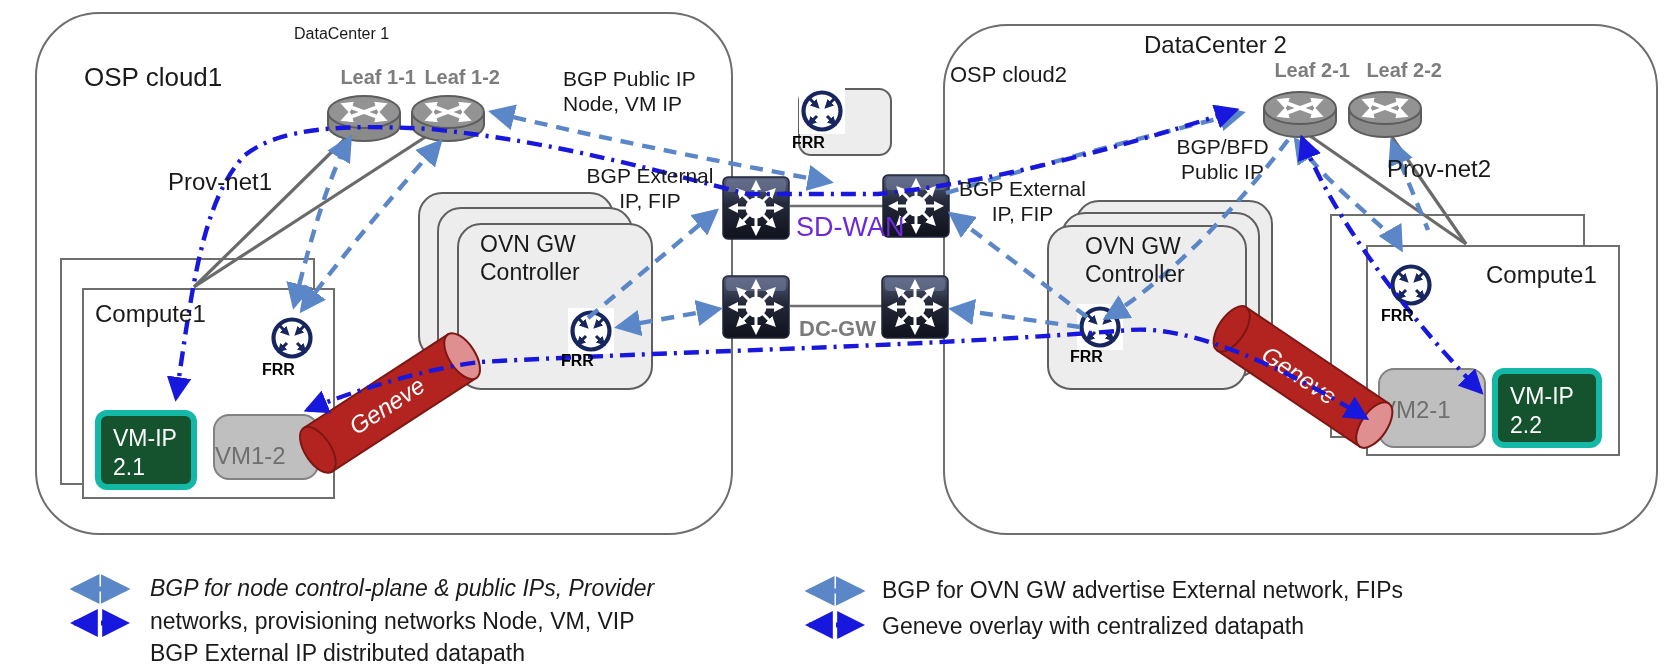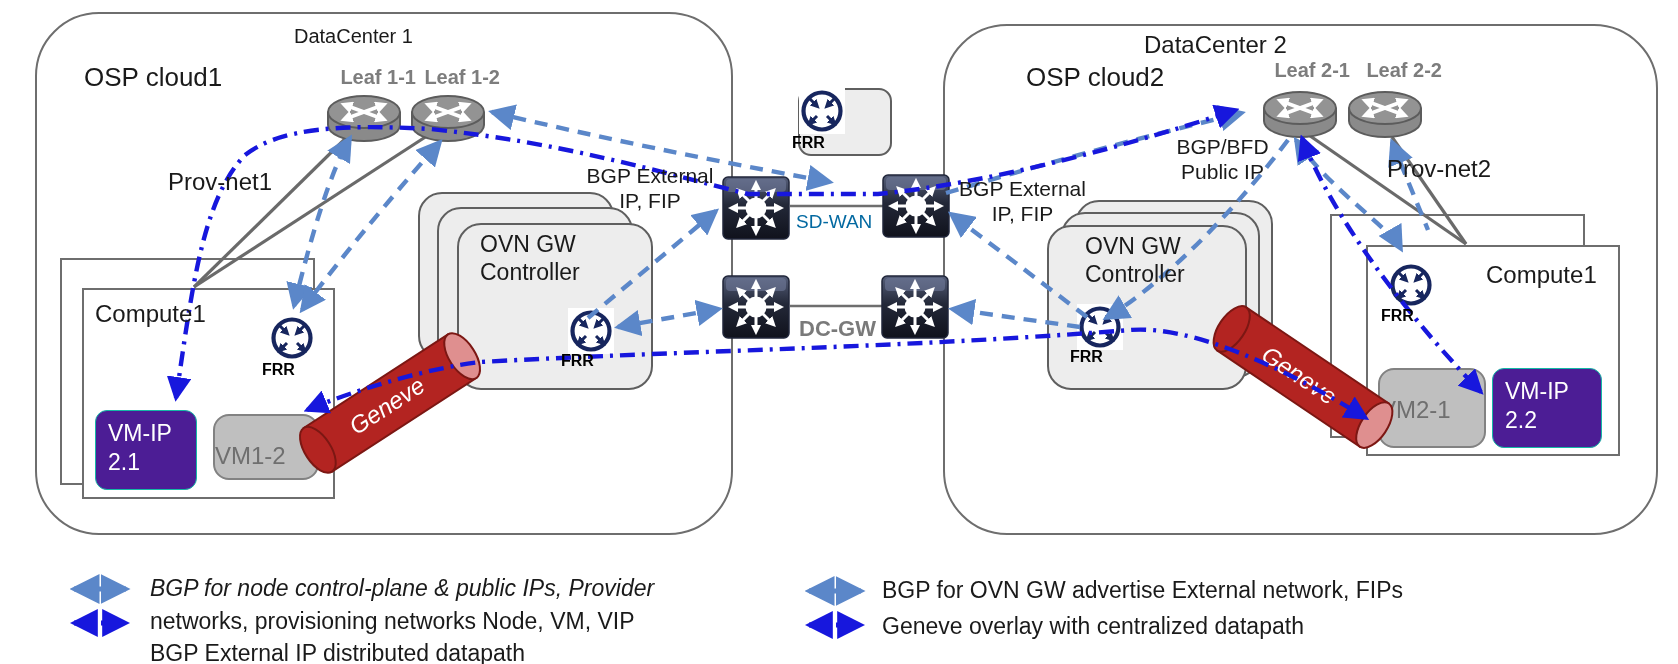--- a/index.html
+++ b/index.html
@@ -3,21 +3,21 @@
 <meta charset="utf-8">
 <style>
   html,body{margin:0;padding:0;background:#fff;}
   #stage{position:relative;width:1678px;height:664px;background:#fff;overflow:hidden;
          font-family:"Liberation Sans",sans-serif;color:#1a1a1a;}
   .box{position:absolute;border:2.5px solid #6e6e6e;background:#fff;box-sizing:border-box;}
   .round{border-radius:64px;}
   .ovn{position:absolute;background:#ededed;border:2px solid #5f5f5f;border-radius:24px;box-sizing:border-box;}
   .frrbox{position:absolute;background:#ededed;border:2px solid #5f5f5f;border-radius:13px;box-sizing:border-box;}
   .vm{position:absolute;box-sizing:border-box;}
-  .vm-red{background:#4c1d95;border:1px solid #14b8a6;border-radius:12px;color:#fff;}
+  .vm-red{background:#14532d;border:6px solid #14b8a6;border-radius:12px;color:#fff;}
   .vm-gray{background:#bfbfbf;border:2px solid #828282;border-radius:16px;color:#6f6f6f;}
   .vm .t1{margin:9px 0 0 12px;font-size:23px;}
   .vm .t2{margin:2px 0 0 12px;font-size:23px;}
   .vm-gray .tc{width:100%;text-align:left;margin-top:26px;font-size:24px;}
   .lbl{position:absolute;white-space:nowrap;line-height:1.2;}
   .leaf-lbl{font-weight:bold;color:#7d7d7d;font-size:20px;text-align:right;}
   .frr-lbl{font-weight:bold;color:#000;font-size:16px;text-align:left;width:60px;}
   .ann{font-size:21px;}
   .ctr{text-align:center;}
   svg.overlay{position:absolute;left:0;top:0;z-index:5;}
@@ -177,50 +177,54 @@
     </g>
 
     <g>
       <line x1="74" y1="589" x2="126" y2="589" stroke="#5b87c9" stroke-width="5" stroke-dasharray="10 7" marker-start="url(#ab)" marker-end="url(#ab)"></line>
       <line x1="74" y1="623" x2="126" y2="623" stroke="#1717dd" stroke-width="5" stroke-dasharray="12 6 3 6" marker-start="url(#ad)" marker-end="url(#ad)"></line>
       <line x1="809" y1="591" x2="861" y2="591" stroke="#5b87c9" stroke-width="5" stroke-dasharray="10 7" marker-start="url(#ab)" marker-end="url(#ab)"></line>
       <line x1="809" y1="625" x2="861" y2="625" stroke="#1717dd" stroke-width="5" stroke-dasharray="12 6 3 6" marker-start="url(#ad)" marker-end="url(#ad)"></line>
     </g>
   </svg>
 
-  <div class="lbl" style="left:294px;top:24px;font-size:20px;">DataCenter 1</div>
+  <div class="lbl" style="left:294px;top:24px;font-size:16px;">DataCenter 1</div>
   <div class="lbl" style="left:84px;top:62px;font-size:26px;">OSP cloud1</div>
   <div class="lbl" style="left:168px;top:168px;font-size:24px;">Prov-net1</div>
   <div class="lbl leaf-lbl" style="left:312px;top:65px;width:104px;">Leaf 1-1</div>
   <div class="lbl leaf-lbl" style="left:396px;top:65px;width:104px;">Leaf 1-2</div>
   <div class="lbl" style="left:95px;top:300px;font-size:24px;">Compute1</div>
   <div class="lbl frr-lbl" style="left:262px;top:360px;">FRR</div>
 
   <div class="lbl" style="left:480px;top:231px;font-size:23px;">
     <div>OVN GW</div>
     <div>Controller</div>
   </div>
   <div class="lbl frr-lbl" style="left:561px;top:351px;">FRR</div>
 
+  <div class="lbl ann" style="left:563px;top:66px;">
+    <div>BGP Public IP</div>
+    <div>Node, VM IP</div>
+  </div>
   <div class="lbl ann ctr" style="left:580px;top:163px;width:140px;">
     <div>BGP External</div>
     <div>IP, FIP</div>
   </div>
 
   <div class="lbl frr-lbl" style="left:792px;top:133px;">FRR</div>
-  <div class="lbl" style="left:796px;top:211px;font-size:19px;color:#0369a1;">SD-WAN</div>
+  <div class="lbl" style="left:796px;top:211px;font-size:27px;color:#6d28d9;">SD-WAN</div>
   <div class="lbl" style="left:799px;top:316px;font-size:22px;font-weight:bold;color:#7a7a7a;">DC-GW</div>
 
   <div class="lbl ann ctr" style="left:950px;top:176px;width:145px;">
     <div>BGP External</div>
     <div>IP, FIP</div>
   </div>
 
   <div class="lbl" style="left:1144px;top:31px;font-size:24px;">DataCenter 2</div>
-  <div class="lbl" style="left:1026px;top:62px;font-size:26px;">OSP cloud2</div>
+  <div class="lbl" style="left:950px;top:62px;font-size:22px;">OSP cloud2</div>
   <div class="lbl leaf-lbl" style="left:1246px;top:58px;width:104px;">Leaf 2-1</div>
   <div class="lbl leaf-lbl" style="left:1338px;top:58px;width:104px;">Leaf 2-2</div>
   <div class="lbl ann ctr" style="left:1155px;top:134px;width:135px;">
     <div>BGP/BFD</div>
     <div>Public IP</div>
   </div>
   <div class="lbl" style="left:1387px;top:155px;font-size:24px;">Prov-net2</div>
 
   <div class="lbl" style="left:1085px;top:233px;font-size:23px;">
     <div>OVN GW</div>

